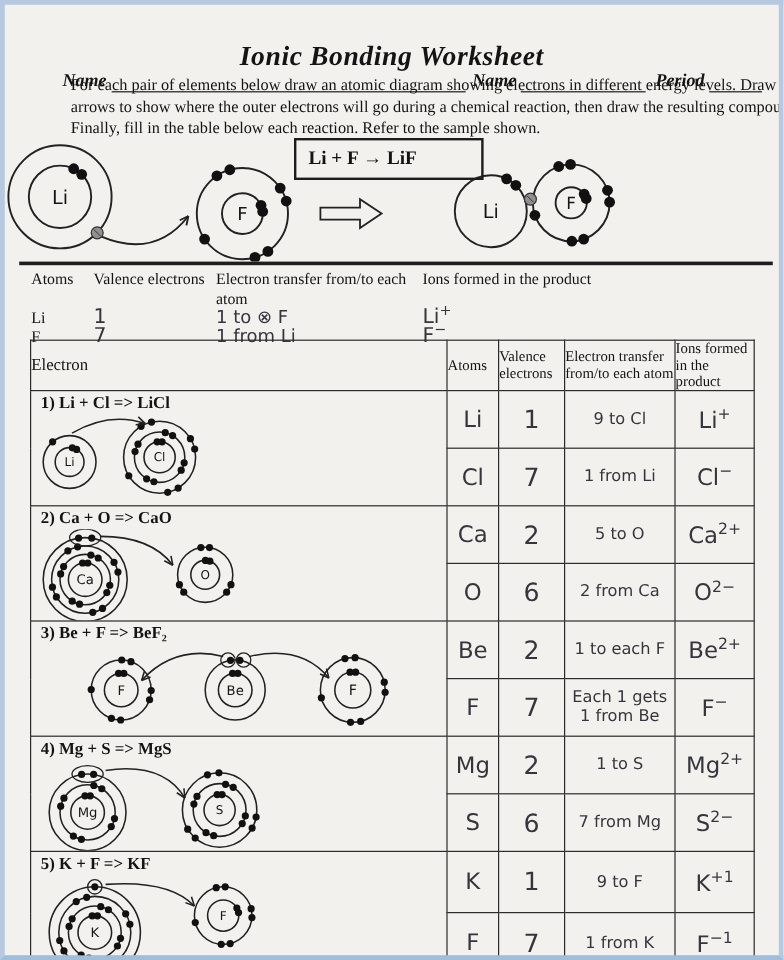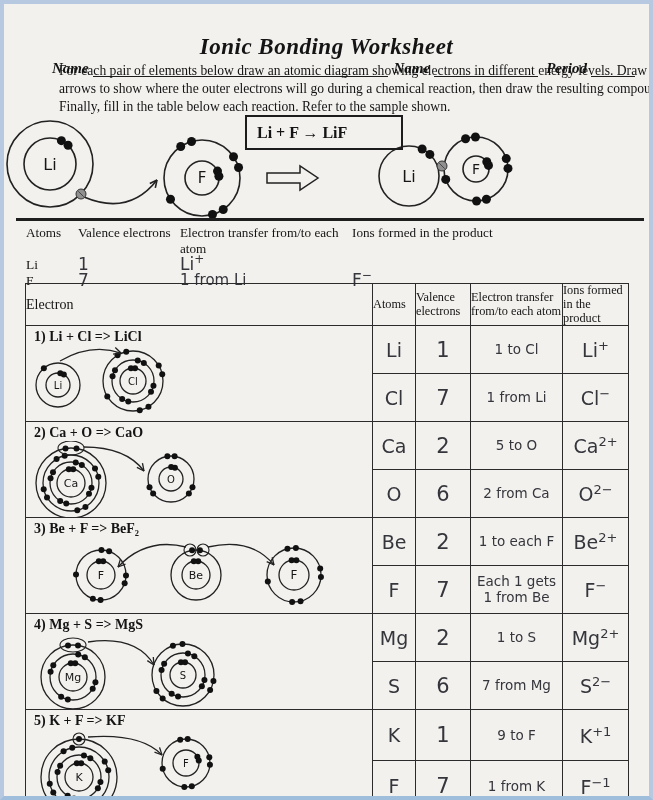--- a/index.html
+++ b/index.html
@@ -125,20 +125,21 @@
   <div class="sample-table">
     <div class="srow hdr">
       <span class="c">Atoms</span>
       <span class="c">Valence electrons</span>
       <span class="c">Electron transfer from/to each atom</span>
       <span class="c">Ions formed in the product</span>
     </div>
     <div class="srow">
       <span class="c s-atom">Li</span>
       <span class="c hand s-val">1</span>
+      <span class="c hand s-tr">1 to ⊗ F</span>
       <span class="c hand s-ion"><span>Li</span><sup class="hs">+</sup></span>
     </div>
     <div class="srow">
       <span class="c s-atom">F</span>
       <span class="c hand s-val">7</span>
       <span class="c hand s-tr">1 from Li</span>
       <span class="c hand s-ion"><span>F</span><sup class="hs">−</sup></span>
     </div>
   </div>
 
@@ -190,21 +191,21 @@
               <circle cx="122.45114224730163" cy="61.71501902106337" r="3" fill="#111"></circle>
               <circle cx="113.74853163031595" cy="65.23110194355706" r="3" fill="#111"></circle>
               <circle cx="81.28498097893663" cy="51.45114224730163" r="3" fill="#111"></circle>
               <path d="M 34 16 Q 65 -2 95 8" fill="none" stroke="#222" stroke-width="1.3"></path>
               <line x1="95" y1="8" x2="89.26647241893079" y2="2.4208726957418625" stroke="#222" stroke-width="1.3"></line>
               <line x1="95" y1="8" x2="87.06570155258976" y2="9.023185294764987" stroke="#222" stroke-width="1.3"></line>
             </svg>
       </td>
       <td class="hcell hand h-atom">Li</td>
       <td class="hcell hand h-val">1</td>
-      <td class="hcell hand h-tr">1 to Cl</td>
+      <td class="hcell hand h-tr">9 to Cl</td>
       <td class="hcell hand h-ion"><span>Li</span><sup>+</sup></td>
     </tr>
     <tr style="height:48px">
       <td class="hcell hand h-atom">Cl</td>
       <td class="hcell hand h-val">7</td>
       <td class="hcell hand h-tr">1 from Li</td>
       <td class="hcell hand h-ion"><span>Cl</span><sup>−</sup></td>
     </tr>
 
     <tr style="height:48px">

